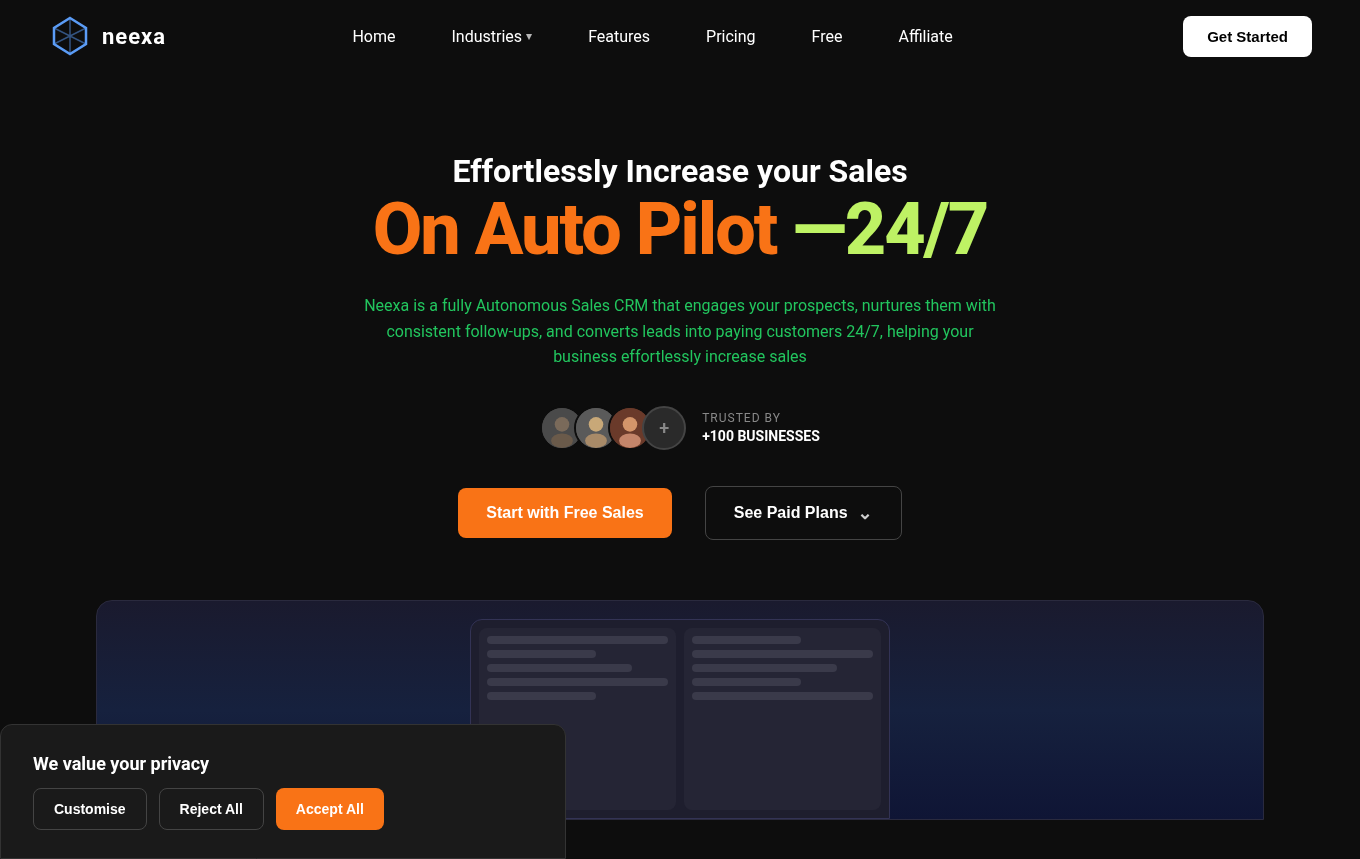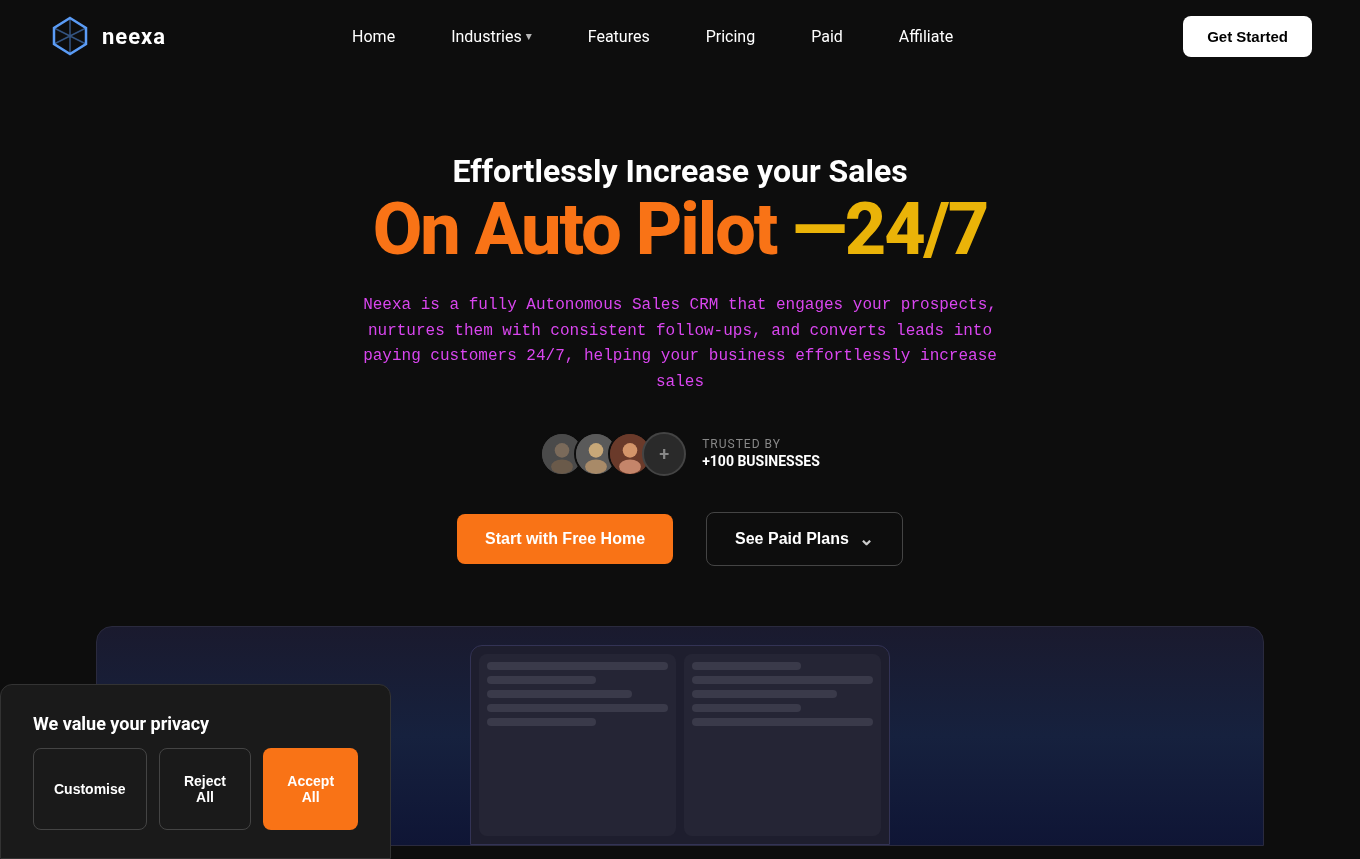--- a/index.html
+++ b/index.html
@@ -85,25 +85,24 @@
       line-height: 1.1;
       letter-spacing: -2px;
     }
 
     .orange-text {
       color: #f97316;
     }
 
     .hero-subtitle {
       font-size: 16px;
-      color: #d946ef;
+      color: #22c55e;
       max-width: 640px;
       margin: 24px auto 36px;
       line-height: 1.6;
-      font-family: Liberation Mono, monospace;
     }
 
     
     .trusted-section {
       display: flex;
       align-items: center;
       justify-content: center;
       gap: 16px;
       margin-bottom: 36px;
     }
@@ -240,21 +239,21 @@
     }
 
     .dash-line.short { width: 60%; }
     .dash-line.med { width: 80%; }
 
     
     .cookie-banner {
       position: fixed;
       bottom: 0;
       left: 0;
-      width: 391px;
+      width: 566px;
       background: #1a1a1a;
       border: 1px solid #333333;
       border-radius: 12px 12px 0 0;
       padding: 28px 32px;
       z-index: 1000;
     }
 
     .cookie-title {
       font-size: 18px;
       font-weight: 700;
@@ -268,21 +267,21 @@
       line-height: 1.6;
       margin-bottom: 24px;
     }
 
     .cookie-buttons {
       display: flex;
       gap: 12px;
     }
 
     .cookie-btn {
-      padding: 24px 20px;
+      padding: 12px 20px;
       border-radius: 8px;
       font-size: 14px;
       font-weight: 600;
       cursor: pointer;
     }
 
     .cookie-btn-customise {
       background: transparent;
       color: #ffffff;
       border: 1.5px solid #444444;
@@ -322,36 +321,36 @@
         <span class="chevron-down">▾</span>
       </a>
     </li>
     <li>
         <a href="#">Features</a>
       </li>
     <li>
         <a href="#">Pricing</a>
       </li>
     <li>
-        <a href="#">Paid</a>
+        <a href="#">Free</a>
       </li>
     <li>
         <a href="#">Affiliate</a>
       </li>
   </ul>
 
   <button class="get-started-btn">Get Started</button>
 </nav>
 
 <section class="hero">
   <h1>
     <span style="display:block; color:#ffffff;">Effortlessly Increase your Sales</span>
     <span class="hero-title-line2">
       <span class="orange-text">On Auto Pilot</span>
-      <span style="color:#eab308;">—24/7</span>
+      <span style="color:#bef264;">—24/7</span>
     </span>
   </h1>
 
   <p class="hero-subtitle">Neexa is a fully Autonomous Sales CRM that engages your prospects, nurtures them with consistent follow-ups, and converts leads into paying customers 24/7, helping your business effortlessly increase sales</p>
 
   <div class="trusted-section">
     <div class="avatar-group">
       <div class="avatar avatar-1">
         <svg viewBox="0 0 44 44" width="44" height="44">
           <circle cx="22" cy="22" r="22" fill="#4a4a4a"></circle>
@@ -380,21 +379,21 @@
     <div class="trusted-text">
       <div class="trusted-label">TRUSTED BY</div>
       <div class="trusted-count">
         <span>+100</span>
         <span>BUSINESSES</span>
       </div>
     </div>
   </div>
 
   <div class="cta-buttons">
-    <button class="btn-primary">Start with Free Home</button>
+    <button class="btn-primary">Start with Free Sales</button>
     <button class="btn-secondary">
       <span>See Paid Plans</span>
       <span style="font-size:18px; opacity:0.8;">⌄</span>
     </button>
   </div>
 
   <div class="dashboard-preview">
     <div class="dashboard-inner">
       <div class="dash-panel">
         <div class="dash-line"></div>

